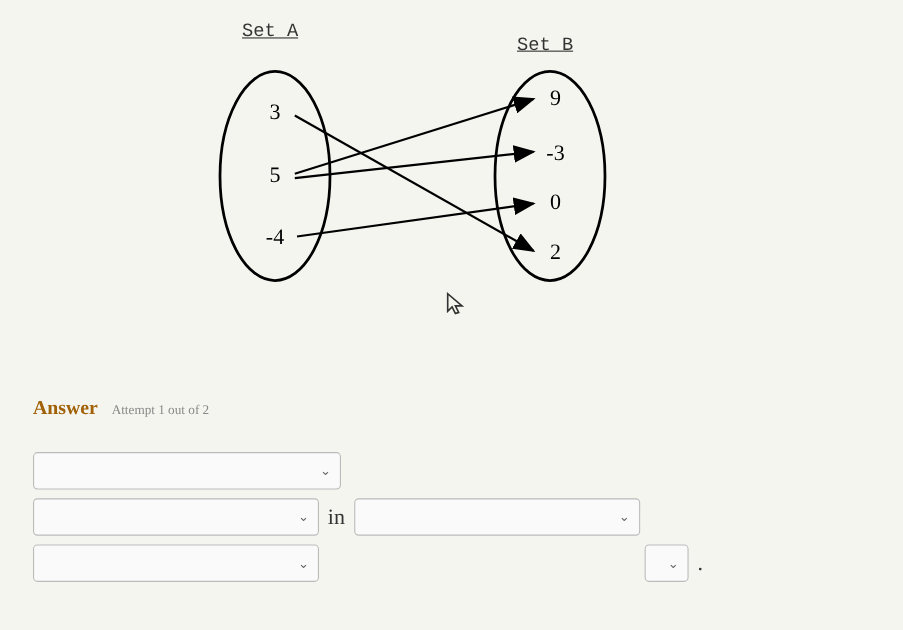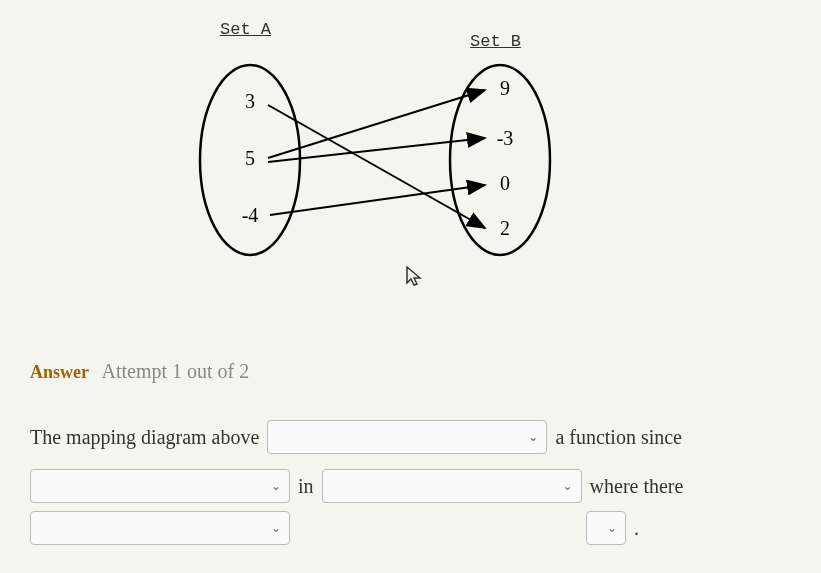--- a/index.html
+++ b/index.html
@@ -38,21 +38,21 @@
       left: 215px;
       top: 245px;
     }
     .answer-section {
       margin-top: 60px;
     }
     .answer-header {
       font-size: 18px;
     }
     .answer-header .bold { font-weight: bold; color: #a16207; }
-    .answer-header .attempt { font-weight: normal; color: #888; font-size: 20px; margin-left: 8px; }
+    .answer-header .attempt { font-weight: normal; color: #888; font-size: 12px; margin-left: 8px; }
     .sentence {
       margin-top: 30px;
       font-size: 20px;
       line-height: 2.4;
       display: flex;
       flex-wrap: wrap;
       align-items: center;
       gap: 8px;
     }
     .sentence span.text { white-space: nowrap; }
@@ -121,39 +121,36 @@
   </div>
 </div>
 
 <div class="answer-section">
   <div class="answer-header">
     <span class="bold">Answer</span>
     <span class="attempt">Attempt 1 out of 2</span>
   </div>
 
   <div class="sentence">
-    <span class="text">The mapping diagram above</span>
     <div class="dropdown wide">
       <span></span>
       <span class="chevron">⌄</span>
     </div>
-    <span class="text">a function since</span>
   </div>
 
   <div class="row2">
     <div class="dropdown med">
       <span></span>
       <span class="chevron">⌄</span>
     </div>
     <span class="text">in</span>
     <div class="dropdown med">
       <span></span>
       <span class="chevron">⌄</span>
     </div>
-    <span class="text">where there</span>
   </div>
 
   <div class="row3">
     <div class="dropdown small">
       <span></span>
       <span class="chevron">⌄</span>
     </div>
     <span style="width:280px;"></span>
     <div class="dropdown" style="width:40px; min-width:40px;">
       <span></span>

